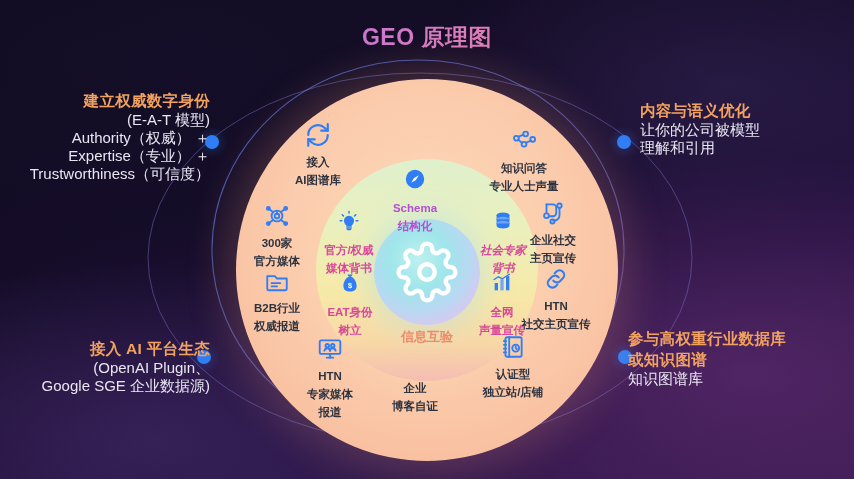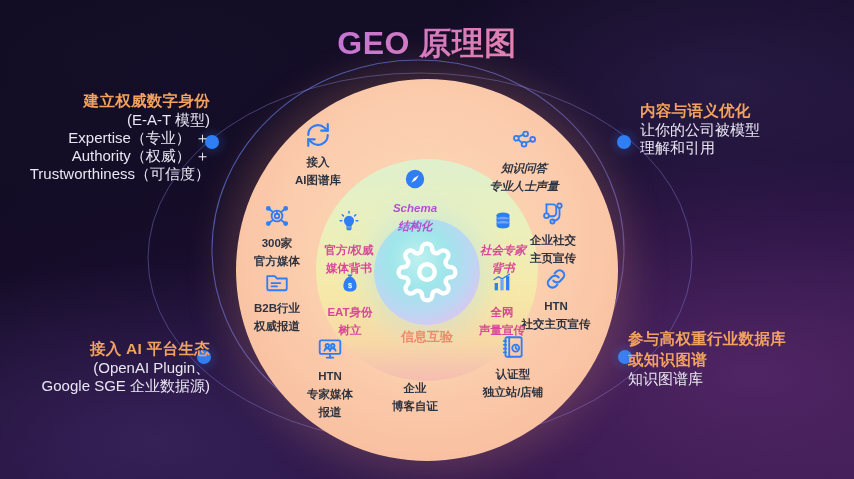--- a/index.html
+++ b/index.html
@@ -14,21 +14,21 @@
       radial-gradient(ellipse 70% 60% at 18% 92%, rgba(58,36,92,.85) 0%, rgba(35,20,60,0) 62%),
       radial-gradient(ellipse 75% 70% at 88% 78%, rgba(86,40,104,.85) 0%, rgba(48,22,66,0) 65%),
       radial-gradient(ellipse 60% 55% at 85% 18%, rgba(44,30,74,.75) 0%, rgba(30,18,52,0) 60%),
       radial-gradient(ellipse 80% 70% at 20% 12%, rgba(20,14,40,.9) 0%, rgba(12,9,26,0) 60%),
       linear-gradient(160deg,#100b20 0%, #150d28 35%, #241140 68%, #3a1a52 100%);
   }
 
   
   .title{
     position:absolute;left:0;right:0;top:22px;text-align:center;
-    font-size:32px;font-weight:bold;letter-spacing:.5px;
+    font-size:23px;font-weight:bold;letter-spacing:.5px;
     background:linear-gradient(90deg,#9a6ff0 0%,#b46ee8 28%,#e07fb4 58%,#f4b184 88%);
     -webkit-background-clip:text;background-clip:text;color:transparent;
     -webkit-text-fill-color:transparent;
   }
 
   
   .orbit-layer{position:absolute;inset:0;}
 
   
   .ring-outer{
@@ -56,21 +56,21 @@
 
   
   .node{position:absolute;text-align:center;width:108px;margin-left:-54px;}
   .node .ic{display:block;height:28px;line-height:28px;margin-bottom:2px;}
   .node .lbl{
     font-size:11.5px;line-height:13.5px;font-weight:bold;
     white-space:pre-line;
   }
   .outer-node .lbl{color:#2e3340;}
   .inner-node .lbl{color:#d9479a;}
-  .inner-node.purple .lbl{color:#b44fd0;font-style:italic;}
+  .inner-node.purple .lbl{color:#b44fd0;}
   .center-note{
     position:absolute;text-align:center;width:120px;margin-left:-60px;
     font-size:13px;font-weight:bold;color:#ef8a6a;line-height:14px;
   }
 
   
   .side{position:absolute;}
   .side .head{
     font-size:15.5px;font-weight:bold;color:#f2a25e;line-height:21px;
     letter-spacing:.3px;
@@ -238,21 +238,21 @@
           <path d="M18 7v7a5 5 0 0 1-5 5h-1"></path>
         <circle cx="6" cy="14.5" r="2.2"></circle>
           <circle cx="18" cy="5.2" r="2"></circle>
         <circle cx="11.5" cy="19.8" r="1.9"></circle>
       </svg>
     </span>
     <span class="lbl">企业社交
 主页宣传</span>
   </div>
 
-  <div class="node outer-node" style="left:524px;top:128px;font-style:italic;">
+  <div class="node outer-node" style="left:524px;top:128px;">
     <span class="ic">
       <svg width="26" height="26" viewBox="0 0 24 24" fill="none" stroke="#2f7ef5" stroke-width="1.7" stroke-linecap="round" stroke-linejoin="round">
         <circle cx="5" cy="9.5" r="2.2"></circle>
           <circle cx="12" cy="15" r="2.2"></circle>
         <circle cx="13.5" cy="5.5" r="2.2"></circle>
           <circle cx="20" cy="10.5" r="2.2"></circle>
         <path d="M6.8 10.8 10.4 14"></path>
           <path d="M13.9 13.6 18.4 11.7"></path>
           <path d="M6.6 8.1 11.5 6.2"></path>
       </svg>
@@ -325,22 +325,22 @@
         <path d="M3.4 8.2 8 5.2l4.4 2.2L20 2.4" fill="none" stroke="#2f7ef5" stroke-width="1.5" stroke-linecap="round"></path>
       </svg>
     </span>
     <span class="lbl">全网
 声量宣传</span>
   </div>
 
   <div class="side left tl">
     <div class="head">建立权威数字身份</div>
     <div class="sub">(E-A-T 模型)</div>
+    <div class="sub">Authority（权威）  ＋</div>
     <div class="sub">Expertise（专业）  ＋</div>
-    <div class="sub">Authority（权威）  ＋</div>
     <div class="sub">Trustworthiness（可信度）</div>
   </div>
 
   <div class="side left bl">
     <div class="head">接入 AI 平台生态</div>
     <div class="sub">(OpenAI Plugin、</div>
     <div class="sub">Google SGE 企业数据源)</div>
   </div>
 
   <div class="side right tr">

